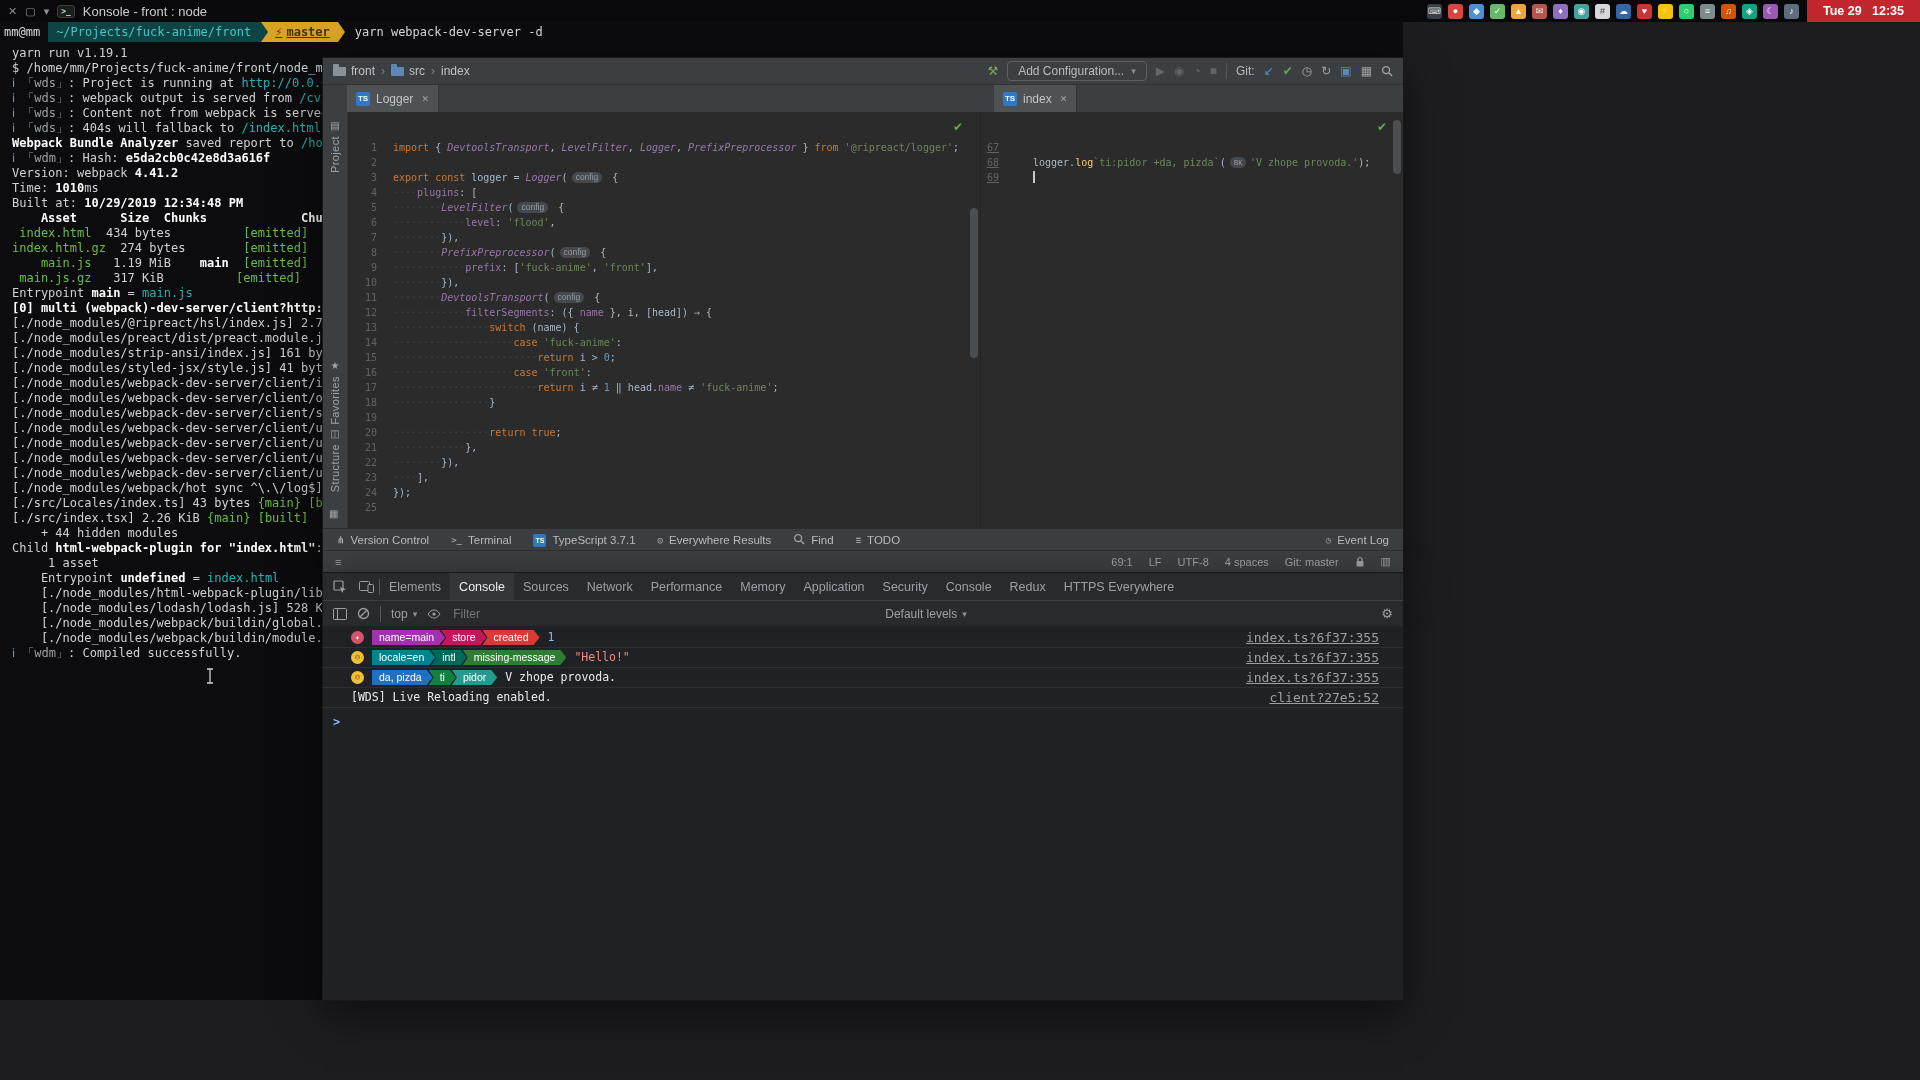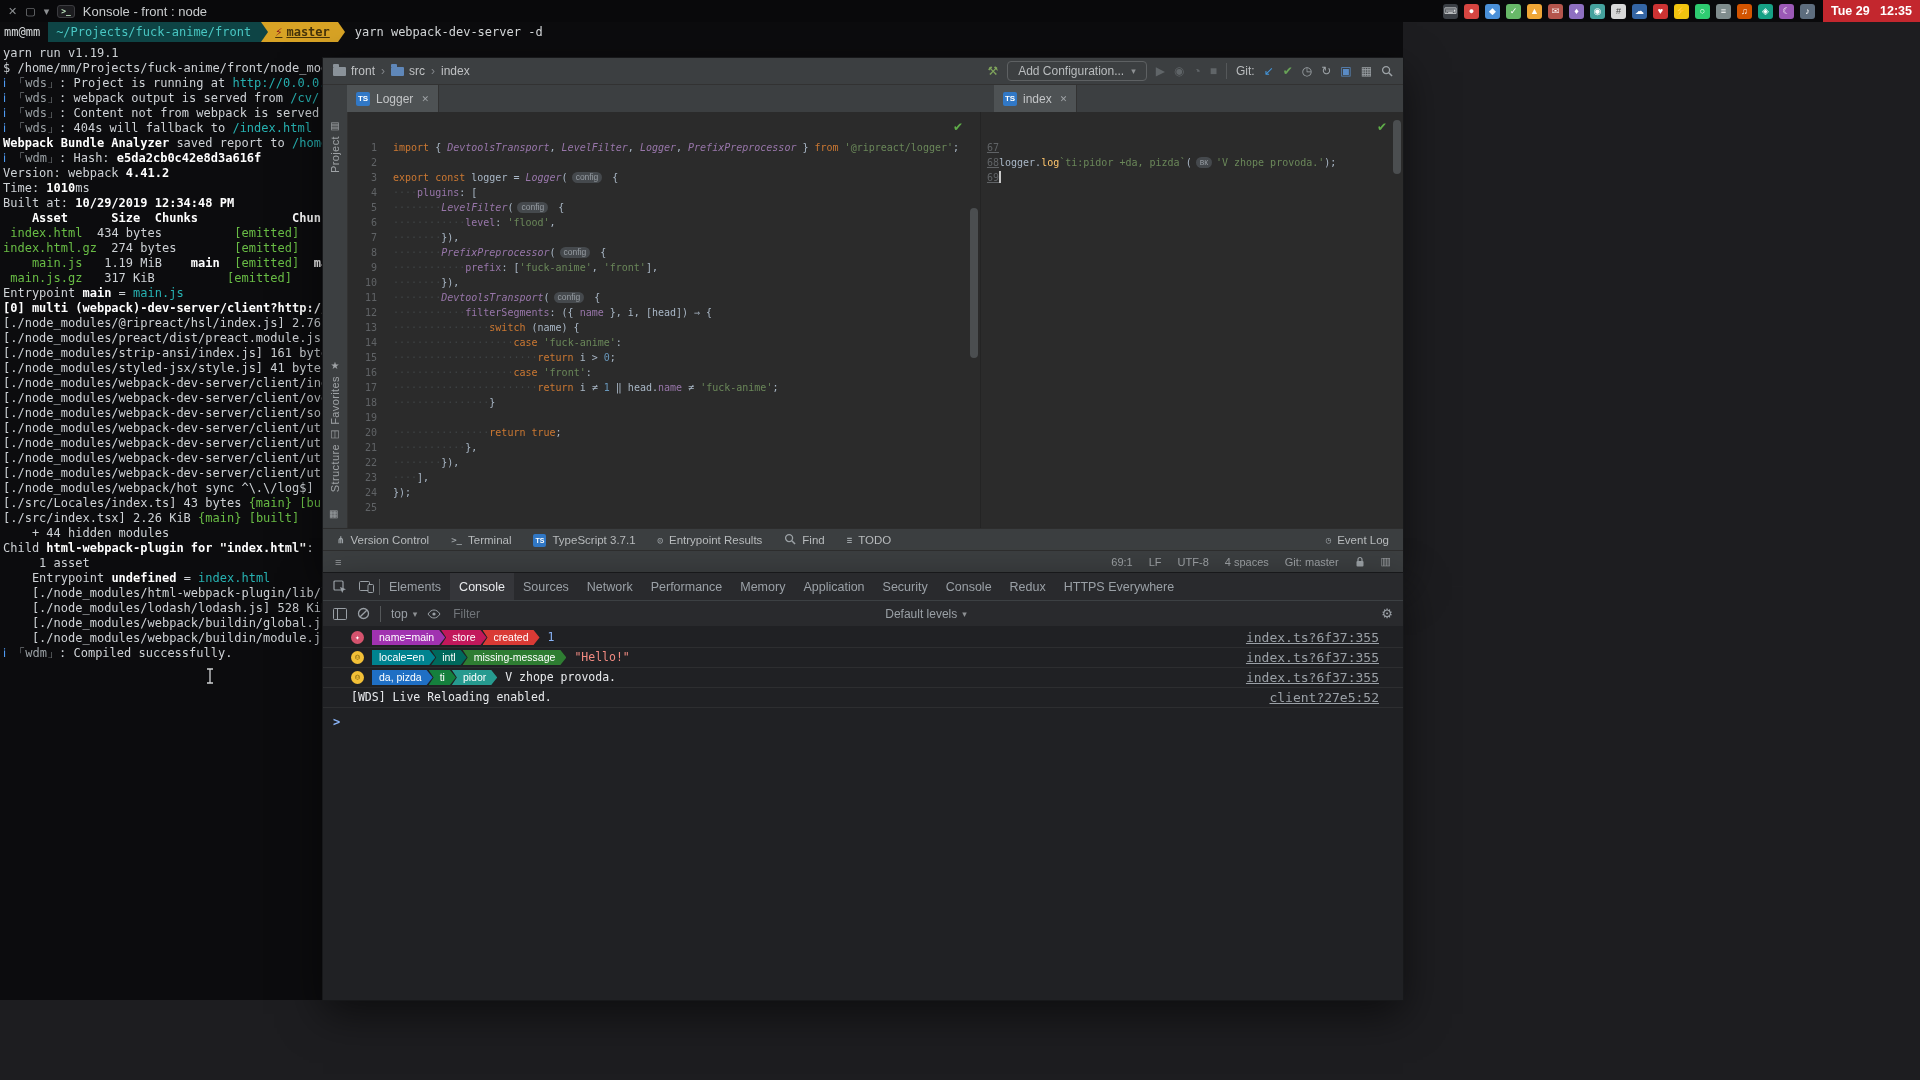--- a/index.html
+++ b/index.html
@@ -9,34 +9,34 @@
   #panel{position:absolute;left:0;top:0;width:1920px;height:22px;background:#09090b;color:#c9ccce;
     display:flex;align-items:center;font-size:13px;z-index:50;}
   #win-btns{display:flex;gap:8px;padding:0 8px;color:#8d9093;font-size:11px;}
   .wbtn{cursor:default;}
   .app-ic{background:#1c1c1f;border:1px solid #3c3c40;border-radius:3px;color:#bfe6c0;
     font:bold 8px "DejaVu Sans Mono",monospace;padding:1px 3px;margin-right:8px;}
   #tray{margin-left:auto;display:flex;align-items:center;gap:6px;padding-right:8px;}
   .tray-ic{width:15px;height:15px;border-radius:3px;display:flex;align-items:center;justify-content:center;
     font-size:9px;color:#fff;}
   #clock{background:#c3272e;color:#fff;height:22px;display:flex;align-items:center;
-    padding:0 8px;font-size:12.5px;font-weight:bold;white-space:pre;}
+    padding:0 16px;font-size:12.5px;font-weight:bold;white-space:pre;}
   
   #terminal{position:absolute;left:0;top:22px;width:1403px;height:978px;background:#0c0c0e;}
   #term-prompt{height:20px;display:flex;align-items:center;font:12px/20px "DejaVu Sans Mono",monospace;
     padding-left:4px;color:#d6d9db;}
   .seg-path{background:#0e4445;color:#49c7c3;padding:0 10px 0 8px;height:20px;margin-left:8px;}
   .seg-git{background:#d8a325;color:#45330a;height:20px;padding:0 8px 0 14px;position:relative;font-weight:bold;text-decoration:underline;}
   .seg-git::before{content:"";position:absolute;left:0;top:0;width:0;height:0;
     border-top:10px solid transparent;border-bottom:10px solid transparent;border-left:7px solid #0e4445;}
   .bolt{color:#8b1a1a;margin-right:4px;font-weight:normal;}
   .pl-end{width:0;height:0;border-top:10px solid transparent;border-bottom:10px solid transparent;
     border-left:7px solid #d8a325;}
   .cmd{margin-left:10px;}
-  #term-out{position:absolute;left:3px;top:24px;width:319px;overflow:hidden;white-space:pre;
+  #term-out{position:absolute;left:12px;top:24px;width:319px;overflow:hidden;white-space:pre;
     font:12px/15px "DejaVu Sans Mono",monospace;}
   .tline{height:15px;white-space:pre;}
   .s-w{color:#ced2d6}.s-b{color:#ffffff;font-weight:bold}.s-t{color:#27b2b2}
   .s-g{color:#69bd45}.s-d{color:#9aa0a4}.s-i{color:#4f9cf5}
   #ibeam{position:absolute;left:205px;top:646px;}
   
   #ide{position:absolute;left:323px;top:58px;width:1080px;height:514px;background:#3c3f41;
     box-shadow:0 0 0 1px #17181a,0 14px 40px rgba(0,0,0,.55);color:#bbb;font-size:12px;}
   #ide-nav{height:26px;display:flex;align-items:center;padding:0 10px;border-bottom:1px solid #323232;}
   #breadcrumbs{display:flex;align-items:center;gap:6px;color:#bfc1c3;}
@@ -67,21 +67,21 @@
   .st0{top:8px}.st1{top:248px}.st2{top:316px}
   .strip-ic{color:#9fa3a6;font-size:10px;}
   .strip-lb{writing-mode:vertical-rl;transform:rotate(180deg);font-size:11px;color:#9fa3a6;letter-spacing:.4px;}
   .strip-bottom{position:absolute;left:6px;top:396px;color:#9fa3a6;font-size:10px;}
   #editor1{position:absolute;left:24px;top:0;width:621px;bottom:0;overflow:hidden;}
   #editor2{position:absolute;left:657px;top:0;right:12px;bottom:0;overflow:hidden;border-left:1px solid #242424;}
   .code-pad{padding-top:28px;}
   .cline{display:flex;height:15px;font:10px/15px "DejaVu Sans Mono",monospace;}
   .lnum{flex:none;color:#606366;text-align:right;}
   #editor1 .lnum{width:30px;margin-right:16px;}
-  #editor2 .lnum{width:18px;text-decoration:underline;}
+  #editor2 .lnum{width:18px;margin-right:34px;text-decoration:underline;}
   .ctext{white-space:pre;flex:none;color:#a9b7c6;}
   .tk-kw{color:#cc7832}.tk-st{color:#6a8759}.tk-nu{color:#6897bb}
   .tk-im{color:#9876aa;font-style:italic}.tk-pr{color:#9876aa}.tk-fn{color:#ffc66d}
   .tk-pl{color:#a9b7c6}.tk-op{color:#a9b7c6}.tk-ws{color:#3f4446}
   .tk-in{display:inline-block;background:#45494d;color:#959ba1;font:8.5px/11px "Liberation Sans",sans-serif;
     padding:0 4px;border-radius:6px;margin:0 4px;vertical-align:1px;text-align:center;}
   .caret{display:inline-block;width:2px;height:12px;background:#c8c8c8;vertical-align:-2px;}
   .okcheck{position:absolute;color:#5fad49;font-size:12px;z-index:3;}
   .okc1{left:630px;top:8px;}
   .okc2{right:16px;top:8px;}
@@ -386,21 +386,21 @@
         <span class="tool-it">
           <span class="tool-g">&gt;_</span>
           <span>Terminal</span>
         </span>
         <span class="tool-it">
           <span class="ts-ic sm">TS</span>
           <span>TypeScript 3.7.1</span>
         </span>
         <span class="tool-it">
           <span class="tool-g">◎</span>
-          <span>Entrypoint Results</span>
+          <span>Everywhere Results</span>
         </span>
         <span class="tool-it">
           <span class="tool-g"><svg width="12" height="12" viewBox="0 0 13 13">
               <circle cx="5.5" cy="5.5" r="3.8" fill="none" stroke="#9da3a7" stroke-width="1.4"></circle>
               <line x1="8.4" y1="8.4" x2="12" y2="12" stroke="#9da3a7" stroke-width="1.6"></line>
             </svg></span>
           <span>Find</span>
         </span>
         <span class="tool-it">
           <span class="tool-g">≡</span>

